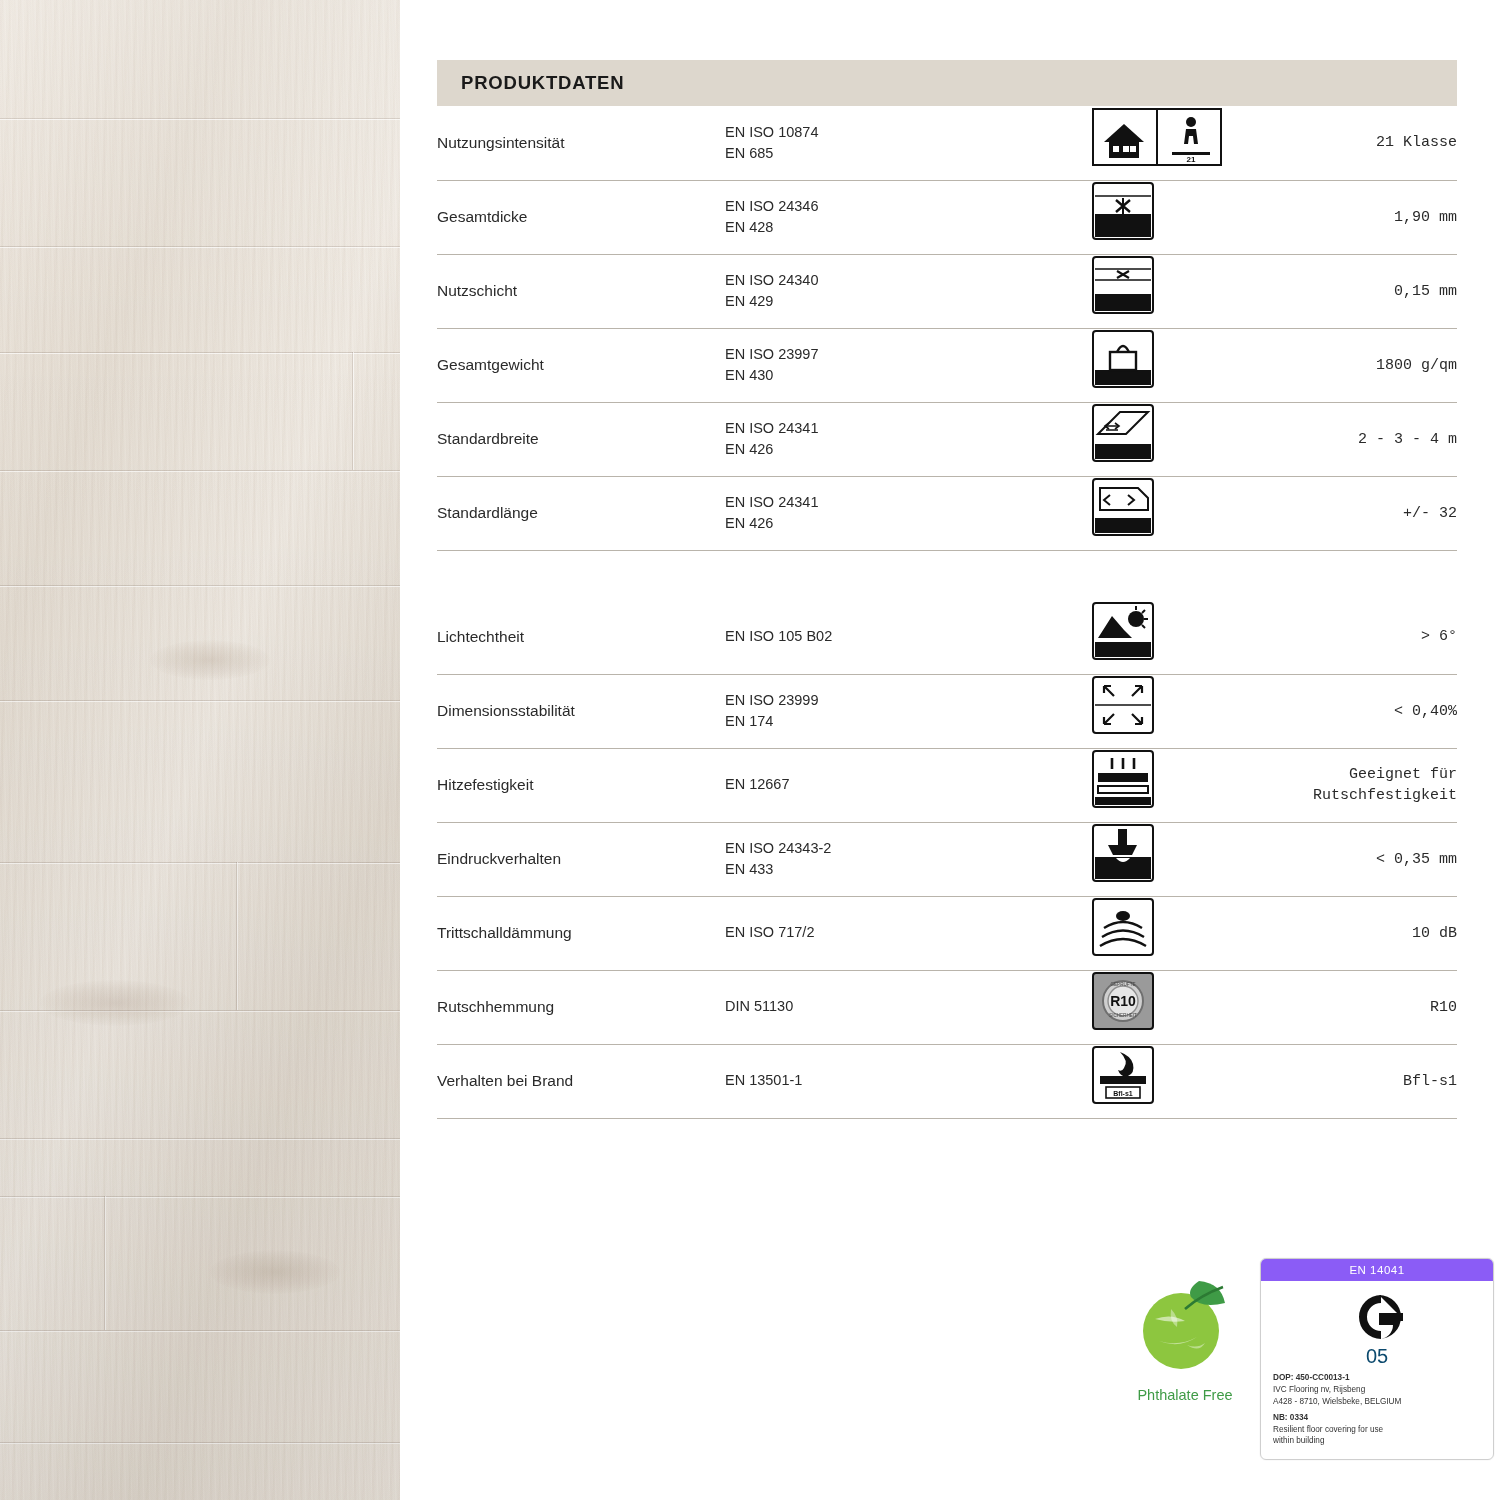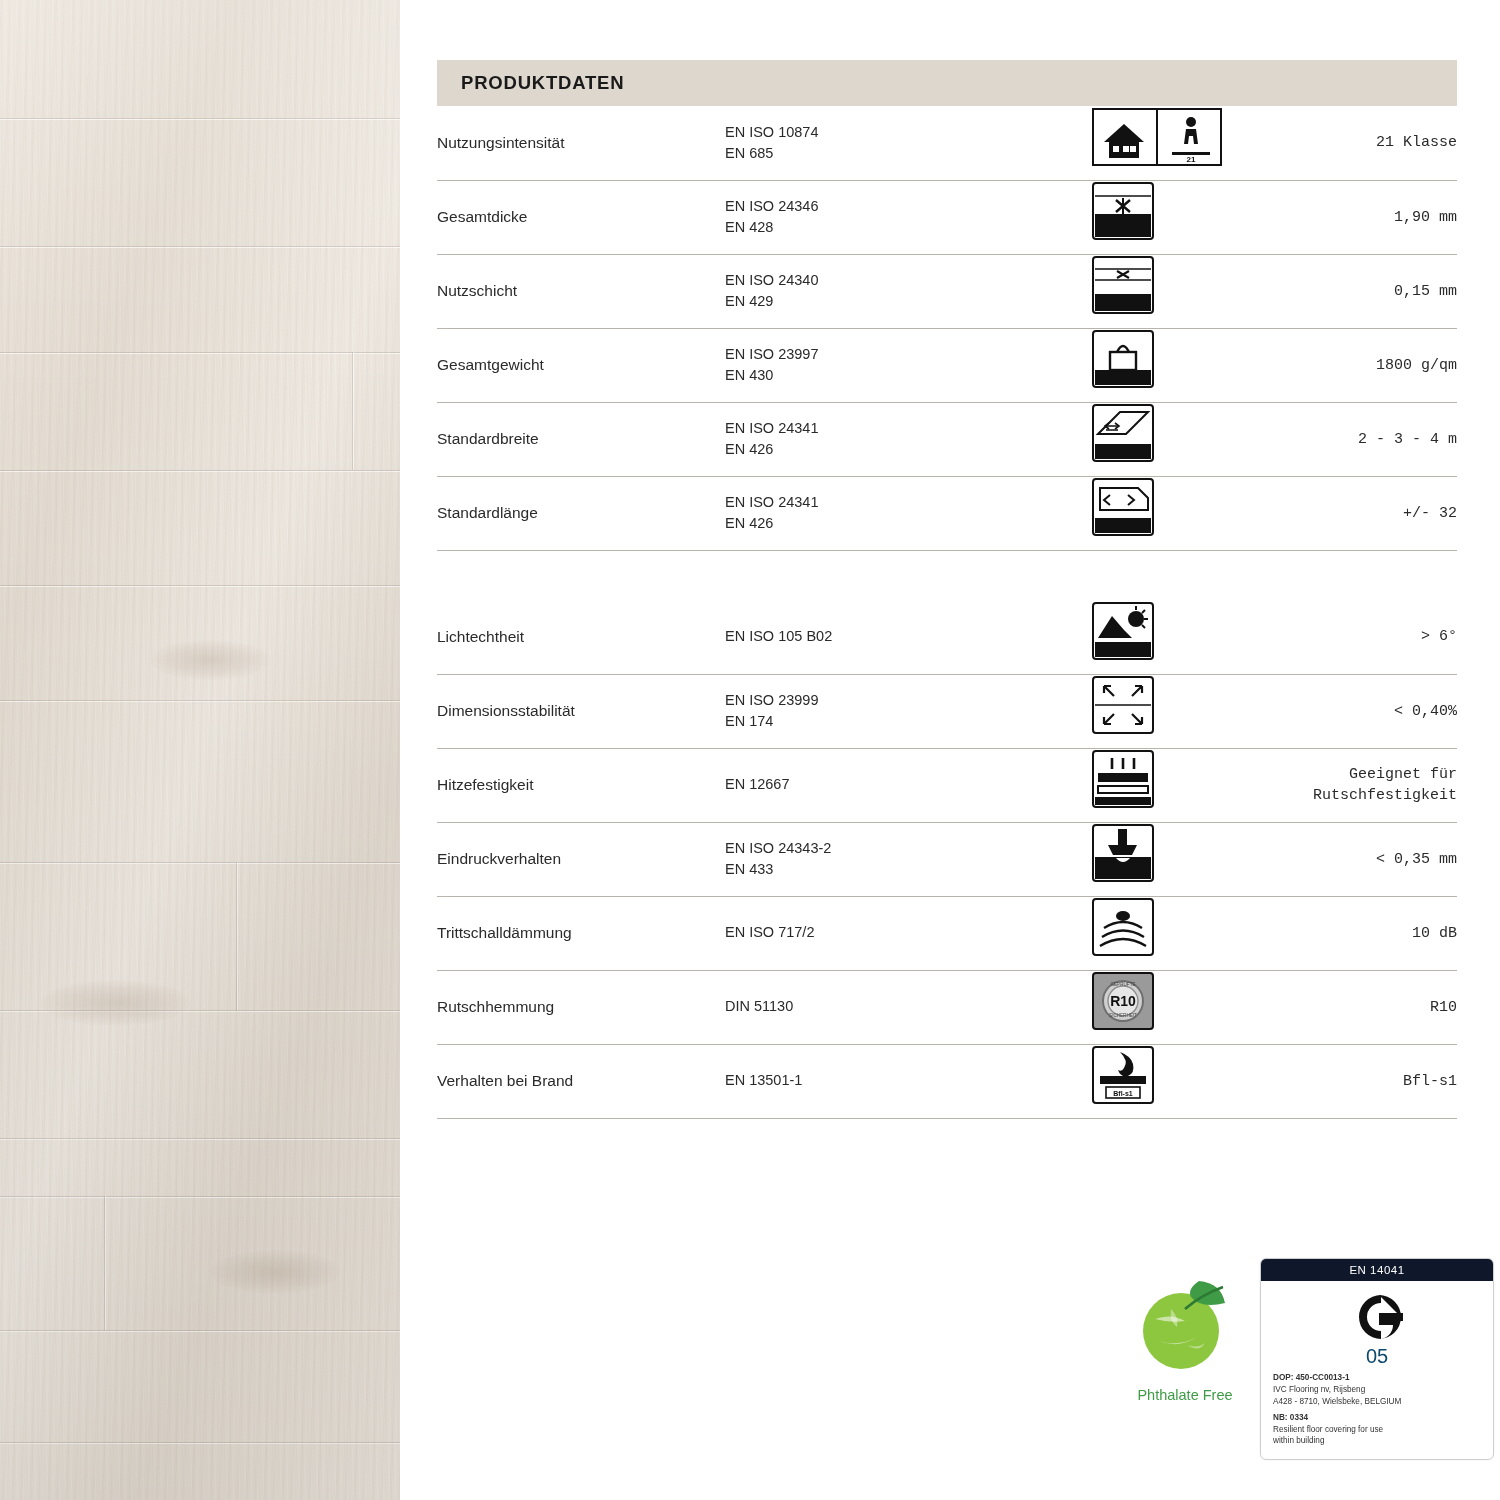--- a/index.html
+++ b/index.html
@@ -197,21 +197,21 @@
   }
   .ce-card {
     width: 232px;
     border: 1px solid #cfcfcf;
     border-radius: 6px;
     background: #ffffff;
     overflow: hidden;
     box-shadow: 0 0 0 1px rgba(0,0,0,0.02);
   }
   .ce-top {
-    background: #0f172a;
+    background: #8b5cf6;
     color: #ffffff;
     text-align: center;
     font-size: 11.5px;
     letter-spacing: 0.5px;
     padding: 5px 0 5px 0;
   }
   .ce-body {
     padding: 10px 12px 12px 12px;
   }
   .ce-mark-row { text-align: center; }

